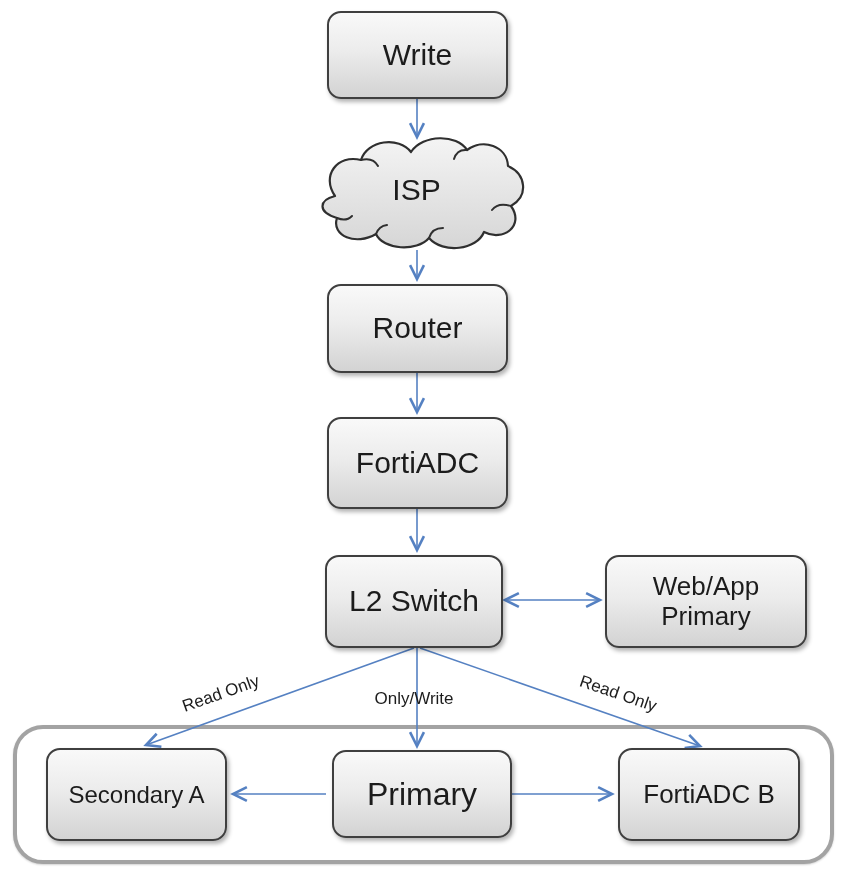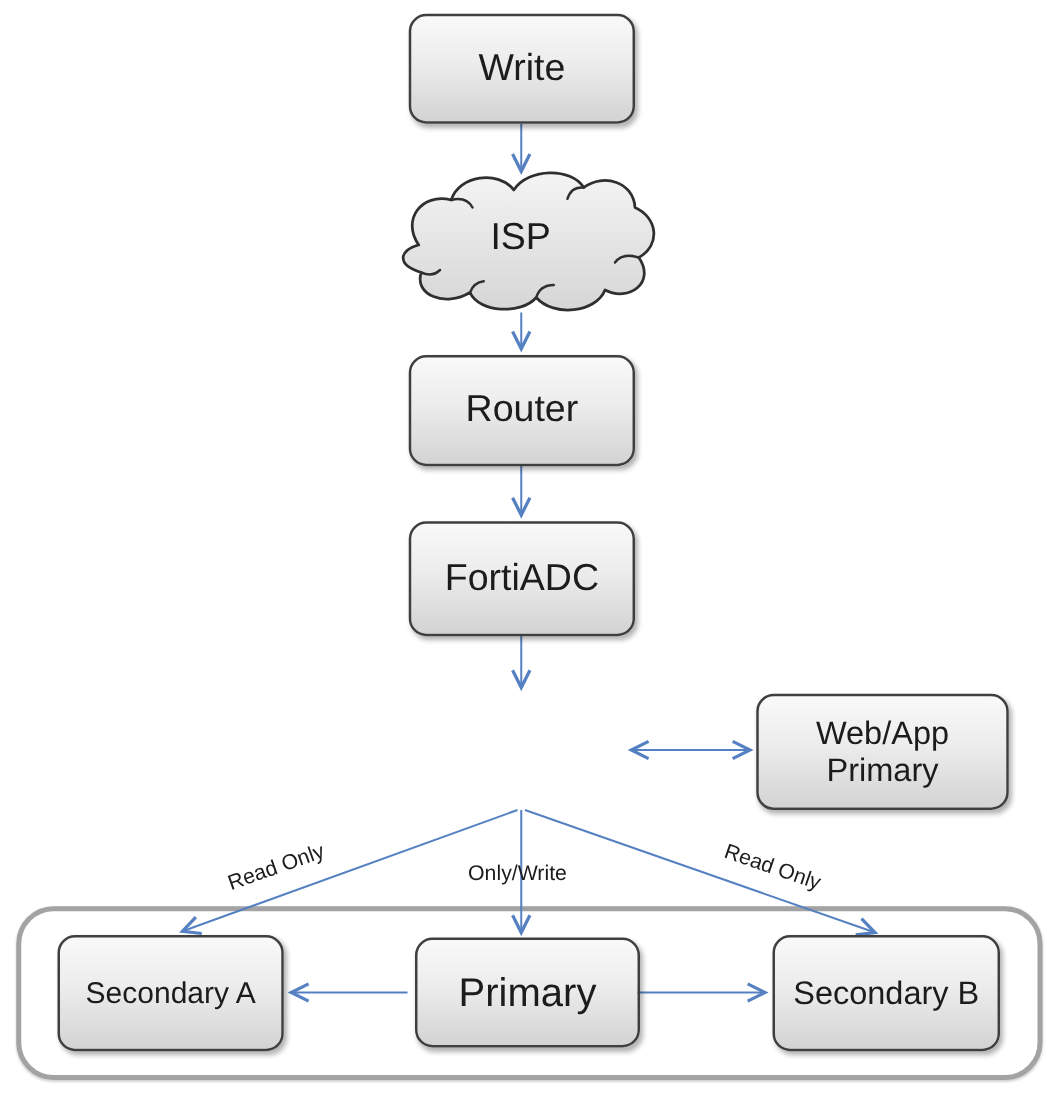--- a/index.html
+++ b/index.html
@@ -102,34 +102,37 @@
   </div>
 
   <div class="node n-router">
     <span>Router</span>
   </div>
 
   <div class="node n-fortiadc">
     <span>FortiADC</span>
   </div>
 
+  <div class="node n-l2switch">
+    <span>L2 Switch</span>
+  </div>
 
   <div class="node n-webapp">
     <span>Web/App Primary</span>
   </div>
 
   <div class="node n-seca">
     <span>Secondary A</span>
   </div>
 
   <div class="node n-primary">
     <span>Primary</span>
   </div>
 
   <div class="node n-secb">
-    <span>Secondary B</span>
+    <span>FortiADC B</span>
   </div>
 
   <div class="edge-label el-left">Read Only</div>
   <div class="edge-label el-mid">Only/Write</div>
   <div class="edge-label el-right">Read Only</div>
 
 </div>
 
 </body></html>

